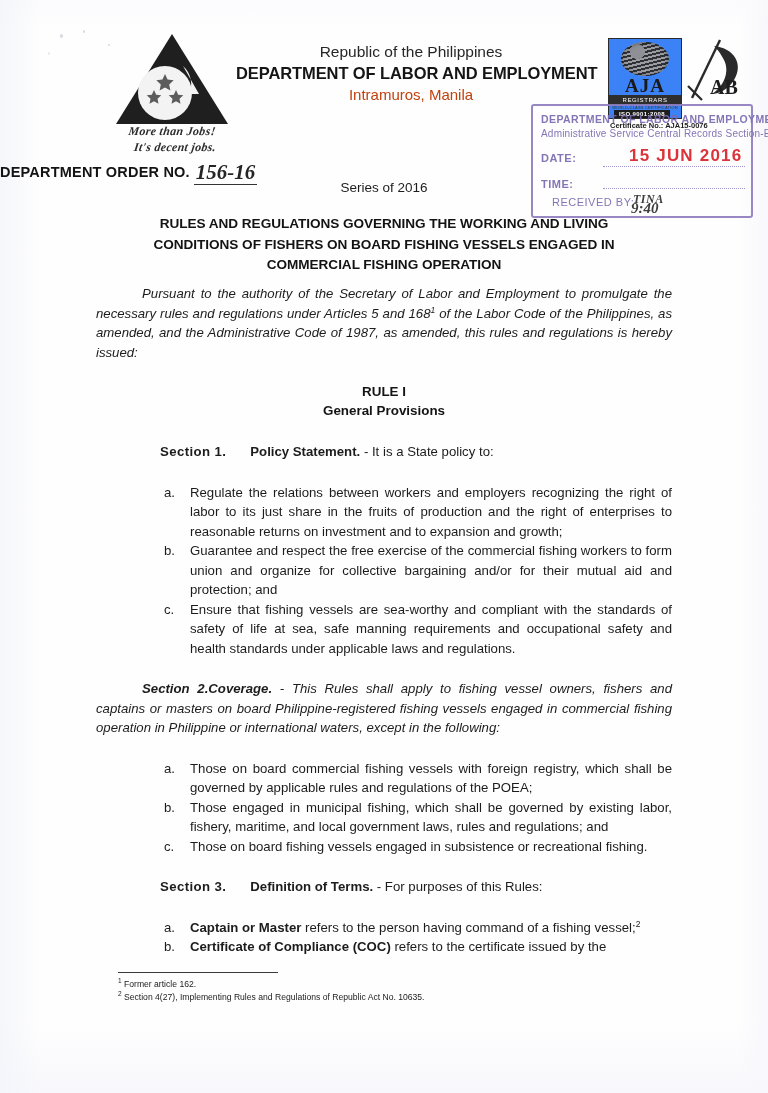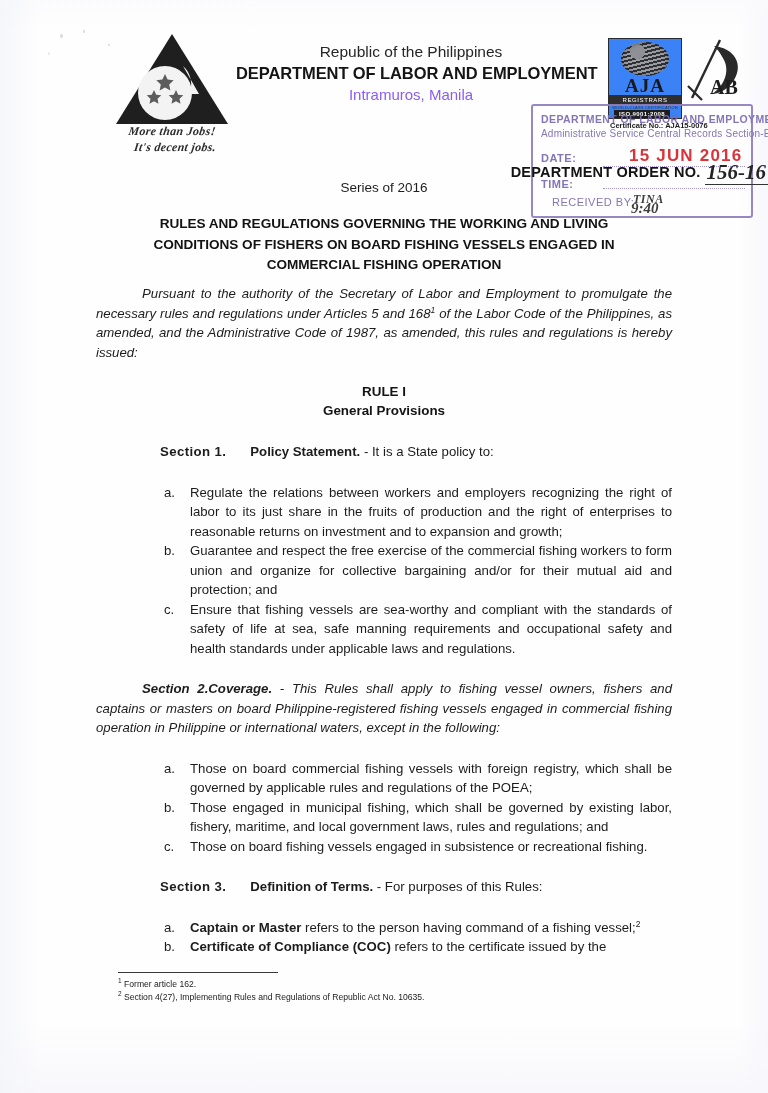--- a/index.html
+++ b/index.html
@@ -99,21 +99,21 @@
     font-size: 16.5px;
     font-weight: bold;
     line-height: 22px;
     letter-spacing: -0.1px;
     color: #151515;
     white-space: nowrap;
   }
   .agency .line3 {
     font-size: 15px;
     line-height: 21px;
-    color: #8b5cf6;
+    color: #c2410c;
   }
 
   
   .certs {
     position: absolute;
     left: 604px;
     top: 6px;
     width: 156px;
     height: 104px;
   }
@@ -273,21 +273,21 @@
     font-weight: bold;
     letter-spacing: .5px;
   }
 
   
   .order-no {
     position: absolute;
     top: 160px;
     left: 0;
     width: 768px;
-    text-align: right;
+    text-align: left;
     font-size: 14.5px;
     font-weight: bold;
     letter-spacing: .2px;
     color: #131313;
   }
   .order-no .handwritten {
     font-family: "Liberation Serif", serif;
     font-style: italic;
     font-size: 21px;
     font-weight: bold;

